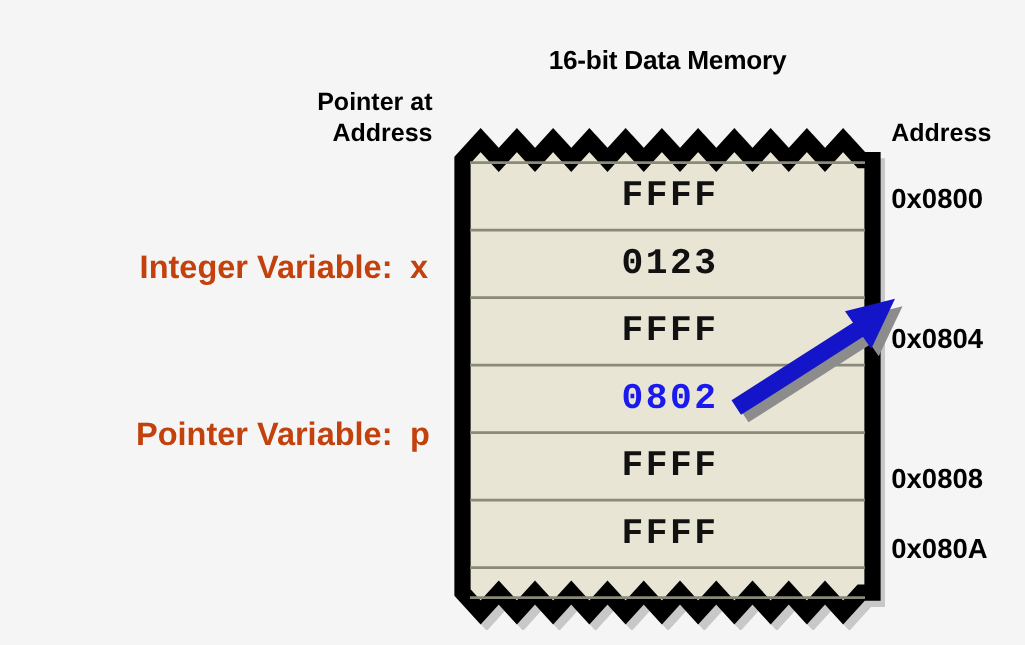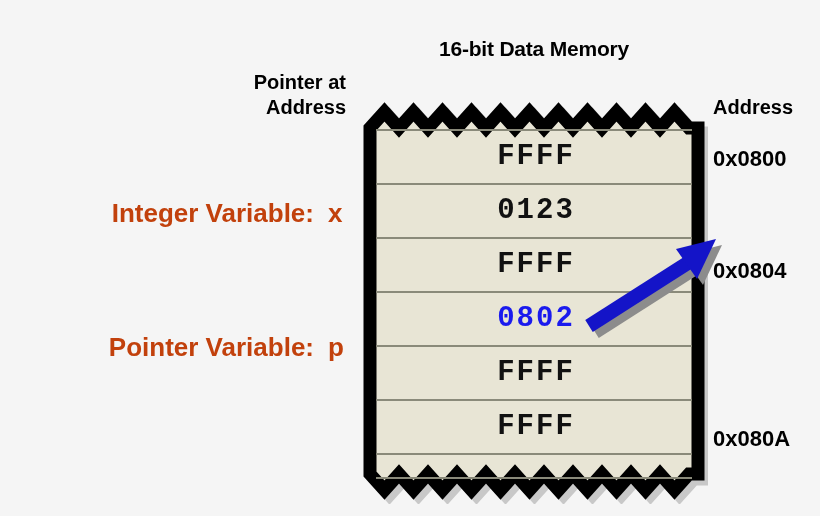--- a/index.html
+++ b/index.html
@@ -198,20 +198,21 @@
       <div class="cell" style="top:54px">0123</div>
       <div class="cell" style="top:108px">FFFF</div>
       <div class="cell blue" style="top:162px">0802</div>
       <div class="cell" style="top:216px">FFFF</div>
       <div class="cell" style="top:270px">FFFF</div>
     </div>
   </div>
 
   <div class="addr" style="top:146px">0x0800</div>
   <div class="addr" style="top:258px">0x0804</div>
+  <div class="addr" style="top:370px">0x0808</div>
   <div class="addr" style="top:426px">0x080A</div>
 
   <svg id="arrow-layer" viewBox="0 0 820 516">
 
     <g transform="translate(6,6)">
       <line x1="589" y1="326" x2="697" y2="257" stroke="#8c8c8c" stroke-width="14" stroke-linecap="butt"></line>
       <polygon points="716,239 676,249 697,279" fill="#8c8c8c"></polygon>
     </g>
 
     <g>

